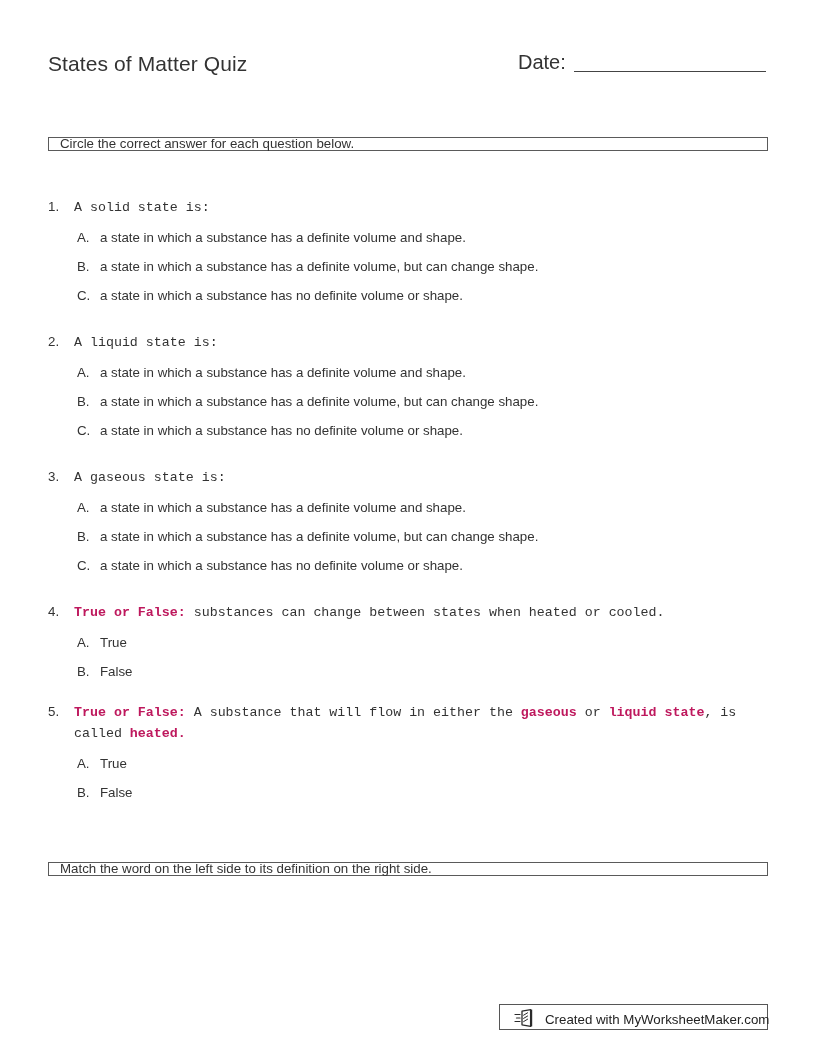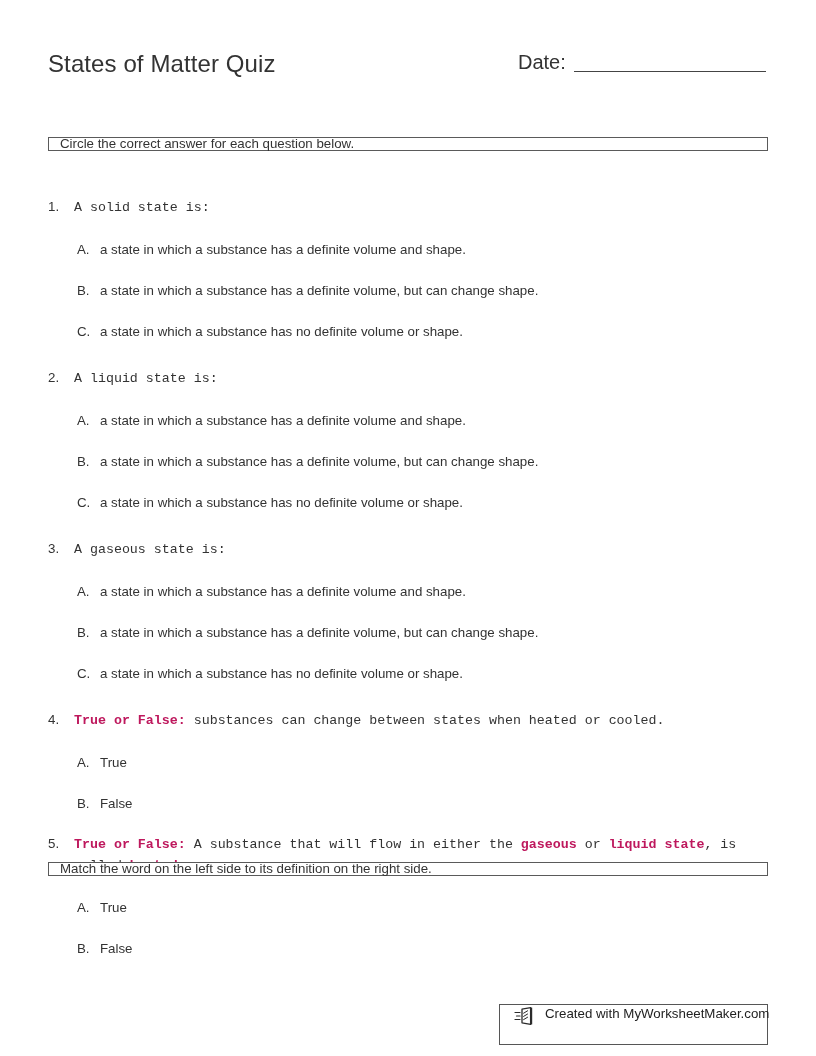--- a/index.html
+++ b/index.html
@@ -27,21 +27,21 @@
     position: absolute;
     left: 48px;
     top: 44px;
     right: 48px;
     height: 52px;
   }
   .title {
     position: absolute;
     left: 0;
     top: 0;
-    font-size: 24px;
+    font-size: 21px;
     font-weight: 300;
     color: #333333;
     letter-spacing: 0.1px;
     line-height: 40px;
     white-space: nowrap;
   }
   .date-wrap {
     position: absolute;
     left: 470px;
     top: 8px;
@@ -125,38 +125,37 @@
     flex: 0 0 23px;
     margin-left: 29px;
     font-size: 13.3px;
     color: #333333;
     line-height: 18px;
   }
   .opt-text {
     font-size: 13.3px;
     color: #333333;
     line-height: 18px;
-    margin-top: 12px;
   }
 
   .q-gap { height: 26px; }
   .q-gap-tight { height: 20px; }
 
   
   .footer-badge {
     position: absolute;
     left: 499px;
     top: 1004px;
     width: 269px;
-    height: 41px;
+    height: 26px;
     box-sizing: border-box;
     border: 1.2px solid #565656;
     background: #ffffff;
     display: flex;
-    align-items: flex-start;
+    align-items: flex-end;
     padding-left: 14px;
   }
   .footer-icon {
     width: 22px;
     height: 22px;
     flex: 0 0 22px;
     margin-right: 9px;
     position: relative;
   }
   .footer-text {

